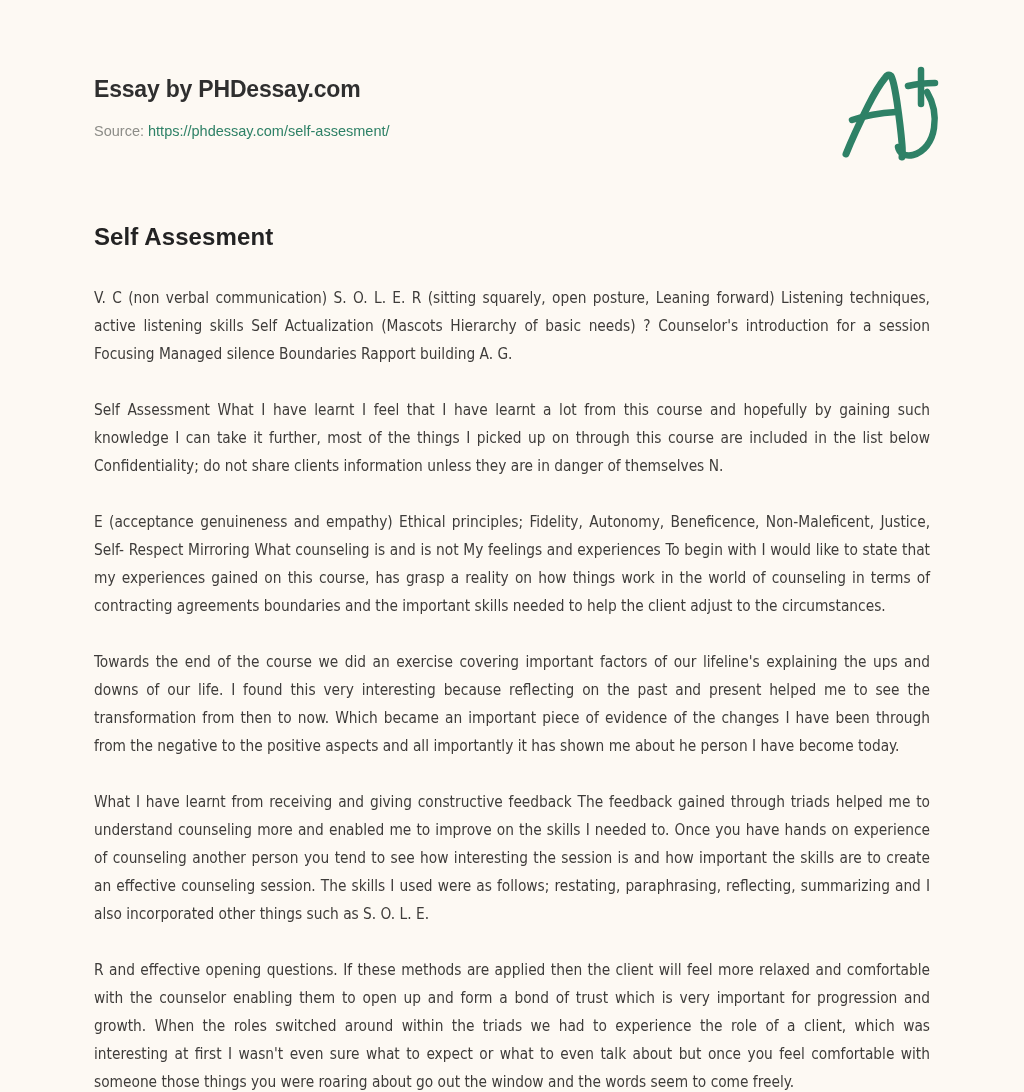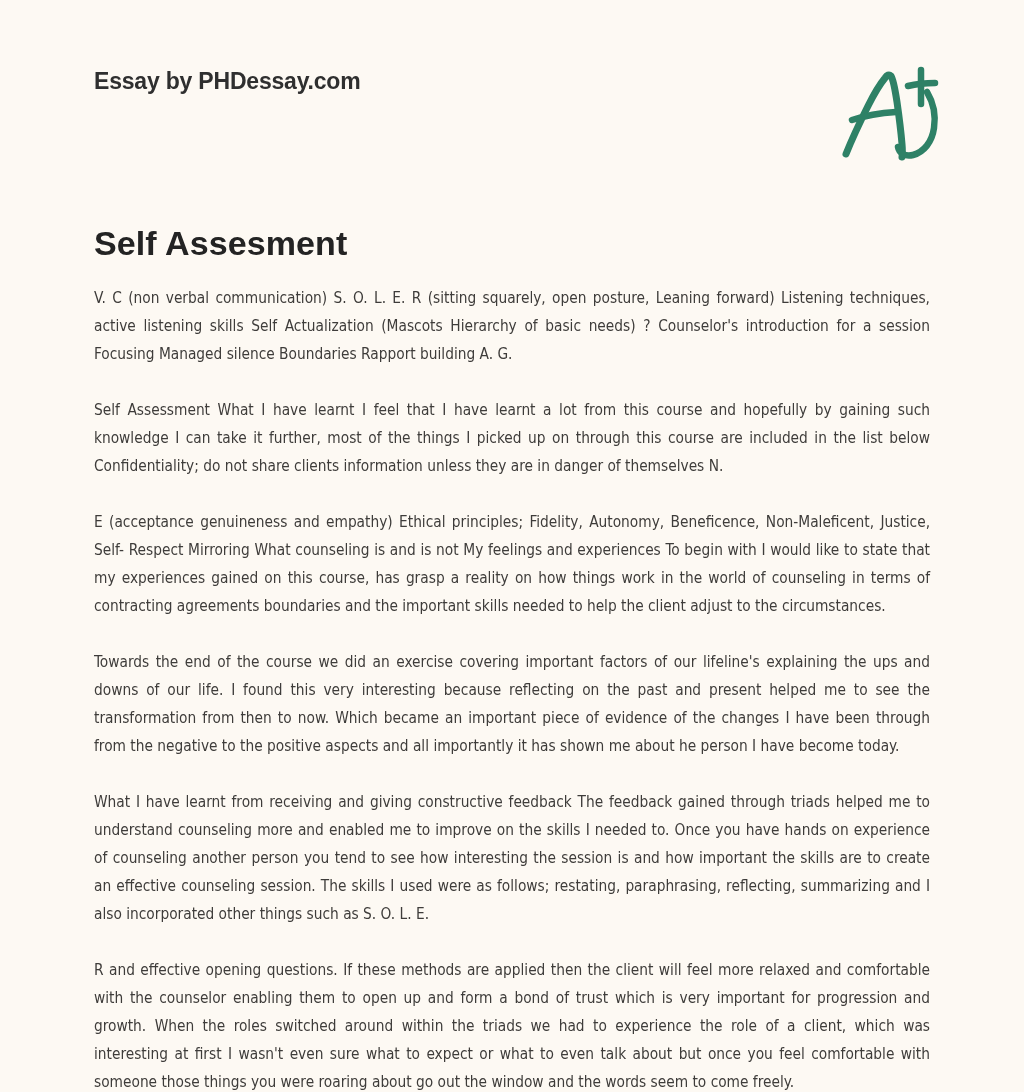--- a/index.html
+++ b/index.html
@@ -16,21 +16,21 @@
   }
   .page {
     width: 1024px;
     height: 1092px;
     position: relative;
     box-sizing: border-box;
   }
   .header {
     position: absolute;
     left: 94px;
-    top: 68px;
+    top: 76px;
     right: 94px;
     height: 110px;
   }
   .brand-title {
     font-size: 23px;
     font-weight: bold;
     color: #2f2f2f;
     letter-spacing: -0.2px;
     margin: 0;
     line-height: 1.2;
@@ -52,21 +52,21 @@
     position: absolute;
     right: 74px;
     top: 58px;
     width: 120px;
     height: 110px;
   }
   .doc-title {
     position: absolute;
     left: 94px;
     top: 222px;
-    font-size: 34px;
+    font-size: 24px;
     font-weight: 600;
     color: #232323;
     letter-spacing: 0.1px;
     margin: 0;
     line-height: 1.25;
   }
   .body-copy {
     position: absolute;
     left: 94px;
     top: 284px;
@@ -87,20 +87,24 @@
     margin-bottom: 0;
   }
 </style>
 </head>
 <body>
 
 <div class="page">
 
   <div class="header">
     <h1 class="brand-title">Essay by PHDessay.com</h1>
+    <div class="source-line">
+      <span class="source-label">Source:</span>
+      <a class="source-url" href="#">https://phdessay.com/self-assesment/</a>
+    </div>
   </div>
 
   <div class="logo">
     <svg width="120" height="110" viewBox="0 0 120 110" xmlns="http://www.w3.org/2000/svg">
       <g fill="none" stroke="#2e8166" stroke-linecap="round" stroke-linejoin="round">
         <path d="M16 96 C 20 86, 28 68, 38 48 C 44 36, 50 26, 55 20 C 57 17, 59 16, 61 18 C 63 21, 65 31, 67 44 C 69 58, 71 74, 72 86 C 72.5 92, 72.5 96, 72 99" stroke-width="7"></path>
         <path d="M22 62 C 34 58, 50 55, 66 54" stroke-width="6.5"></path>
         <path d="M91 12 C 91 24, 91 36, 91 46" stroke-width="6.5"></path>
         <path d="M78 28 C 86 26, 97 25, 105 25" stroke-width="6.5"></path>
         <path d="M97 34 C 103 44, 106 57, 104 70 C 102 84, 94 94, 83 97 C 75 99, 69 95, 68 89" stroke-width="6.5"></path>

